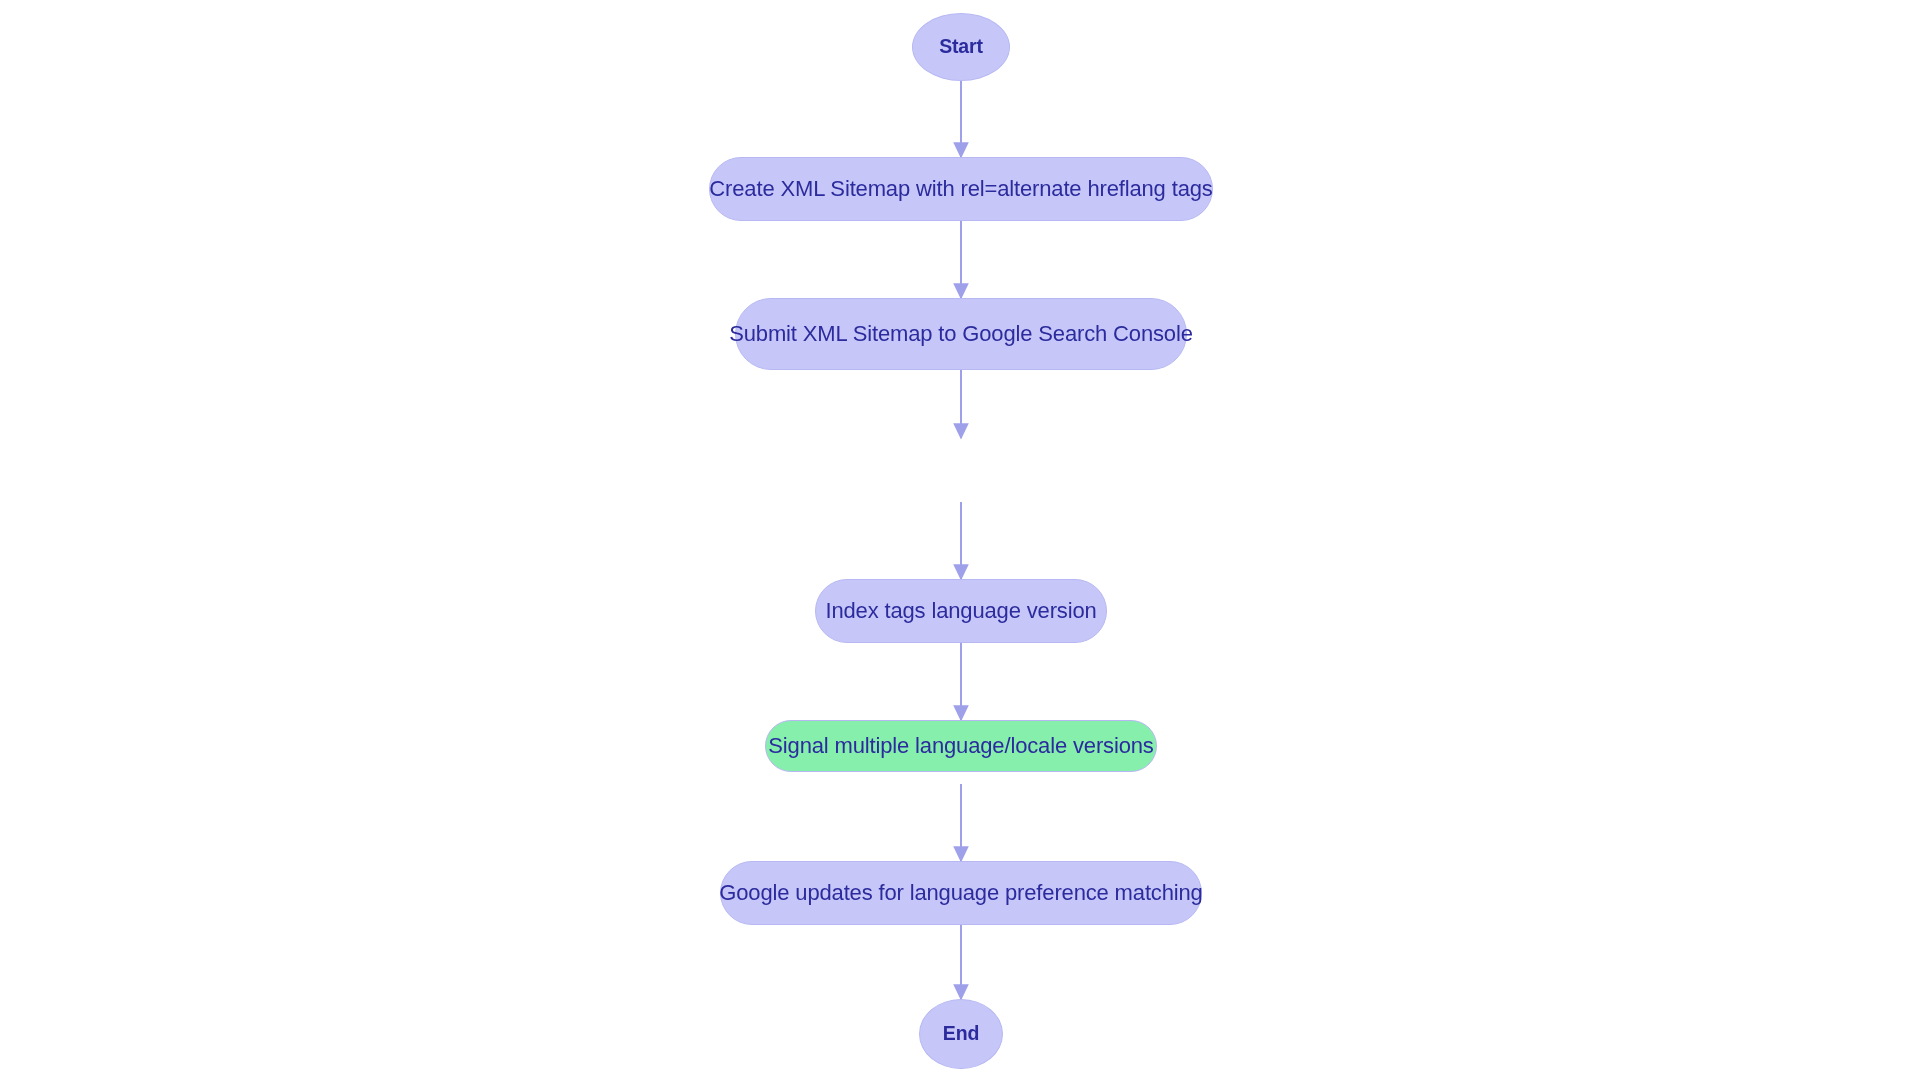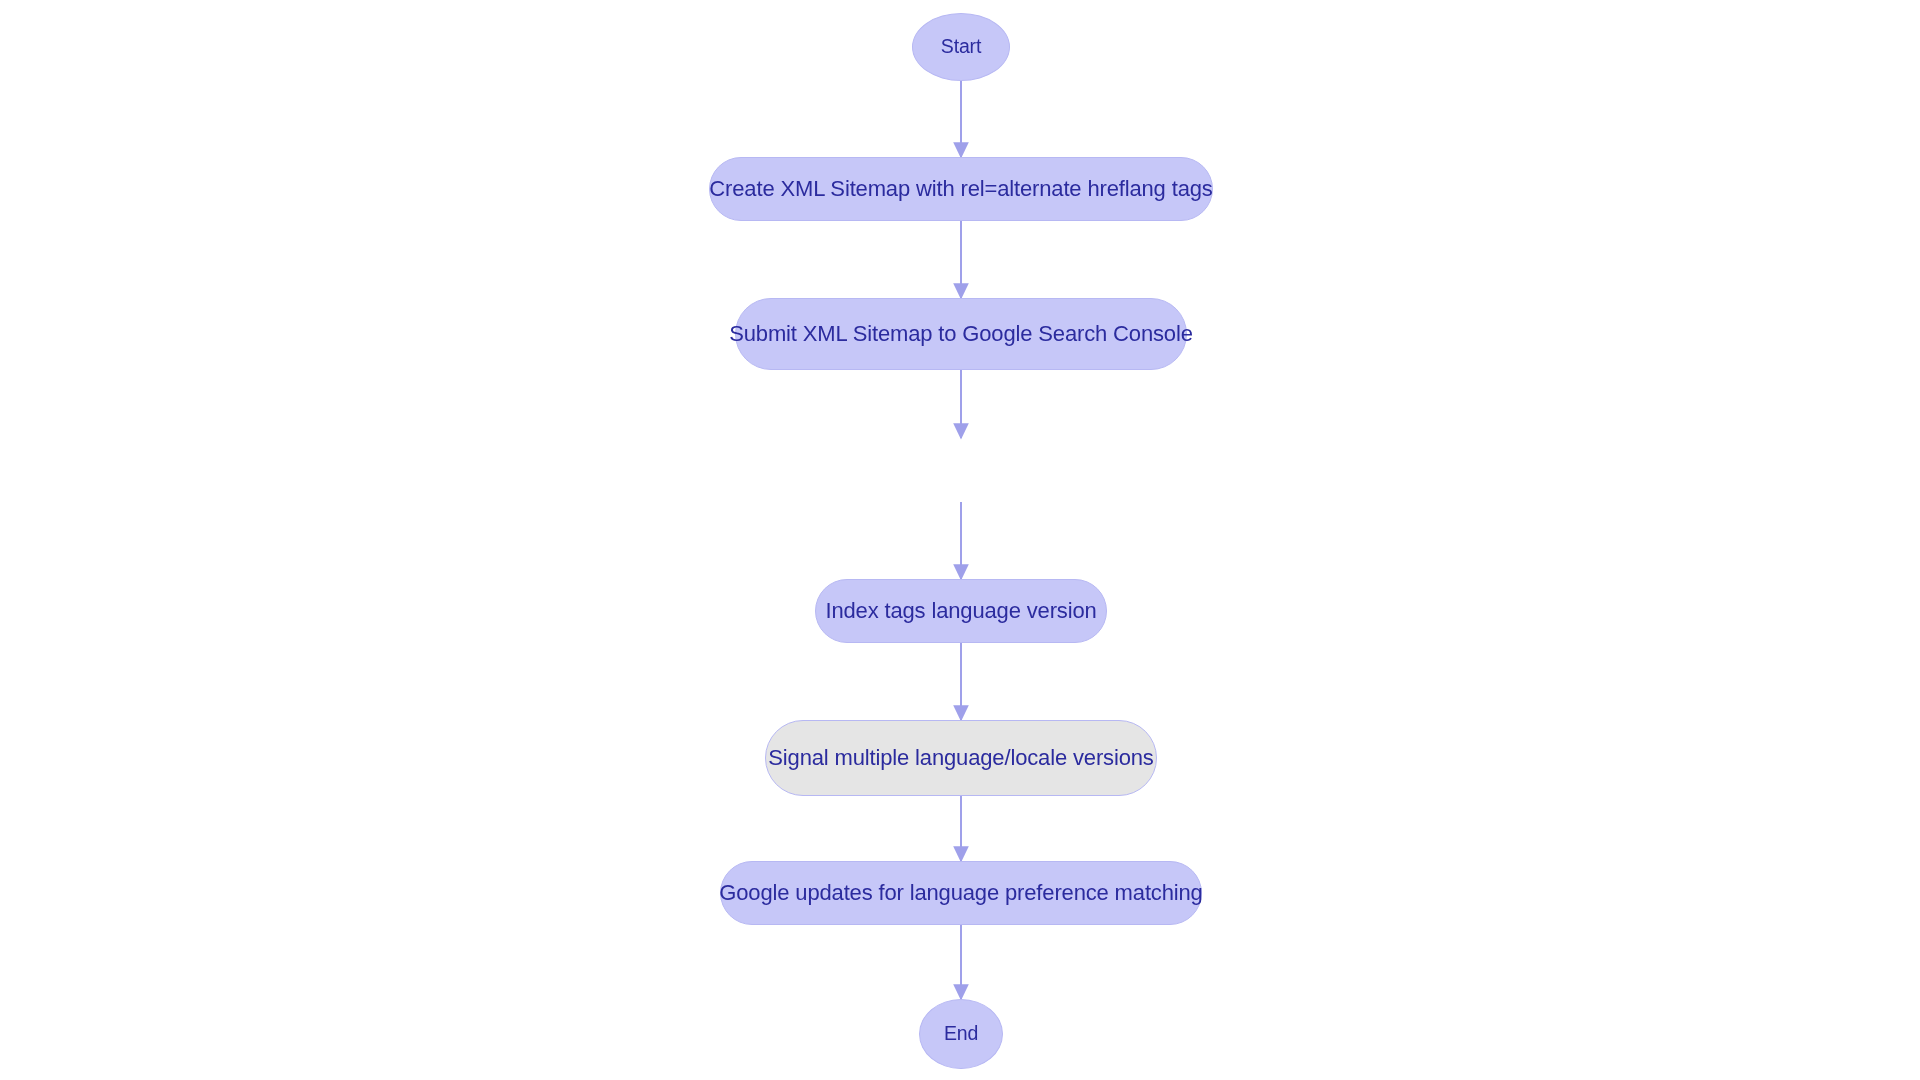--- a/index.html
+++ b/index.html
@@ -50,20 +50,21 @@
     font-size: 22px;
     font-weight: 400;
     letter-spacing: -0.15px;
     white-space: nowrap;
     line-height: 1;
   }
 
   .flow-node.terminal {
     border-radius: 50%;
     font-size: 19.5px;
+    font-weight: bold;
   }
 
   .flow-node.process {
     border-radius: 999px;
   }
 
   .node-label {
     pointer-events: none;
   }
 </style>
@@ -95,21 +96,21 @@
       </div>
       <div class="flow-node process" style="left: 709px; top: 157px; width: 504px; height: 64px; background: rgb(198, 199, 248); border-color: rgb(183, 184, 243); color: rgb(43, 43, 158);">
         <span class="node-label">Create XML Sitemap with rel=alternate hreflang tags</span>
       </div>
       <div class="flow-node process" style="left: 735px; top: 298px; width: 452px; height: 72px; background: rgb(198, 199, 248); border-color: rgb(183, 184, 243); color: rgb(43, 43, 158);">
         <span class="node-label">Submit XML Sitemap to Google Search Console</span>
       </div>
       <div class="flow-node process" style="left: 815px; top: 579px; width: 292px; height: 64px; background: rgb(198, 199, 248); border-color: rgb(183, 184, 243); color: rgb(43, 43, 158);">
         <span class="node-label">Index tags language version</span>
       </div>
-      <div class="flow-node process" style="left: 765px; top: 720px; width: 392px; height: 76px; background: #e5e5e5; border-color: rgb(183, 184, 243); color: rgb(43, 43, 158);">
+      <div class="flow-node process" style="left: 765px; top: 720px; width: 392px; height: 52px; background: #86efac; border-color: rgb(183, 184, 243); color: rgb(43, 43, 158);">
         <span class="node-label">Signal multiple language/locale versions</span>
       </div>
       <div class="flow-node process" style="left: 720px; top: 861px; width: 482px; height: 64px; background: rgb(198, 199, 248); border-color: rgb(183, 184, 243); color: rgb(43, 43, 158);">
         <span class="node-label">Google updates for language preference matching</span>
       </div>
       <div class="flow-node terminal" style="left: 919px; top: 999px; width: 84px; height: 70px; background: rgb(198, 199, 248); border-color: rgb(183, 184, 243); color: rgb(43, 43, 158); justify-content: center;">
         <span class="node-label">End</span>
       </div>
     </div>
 

